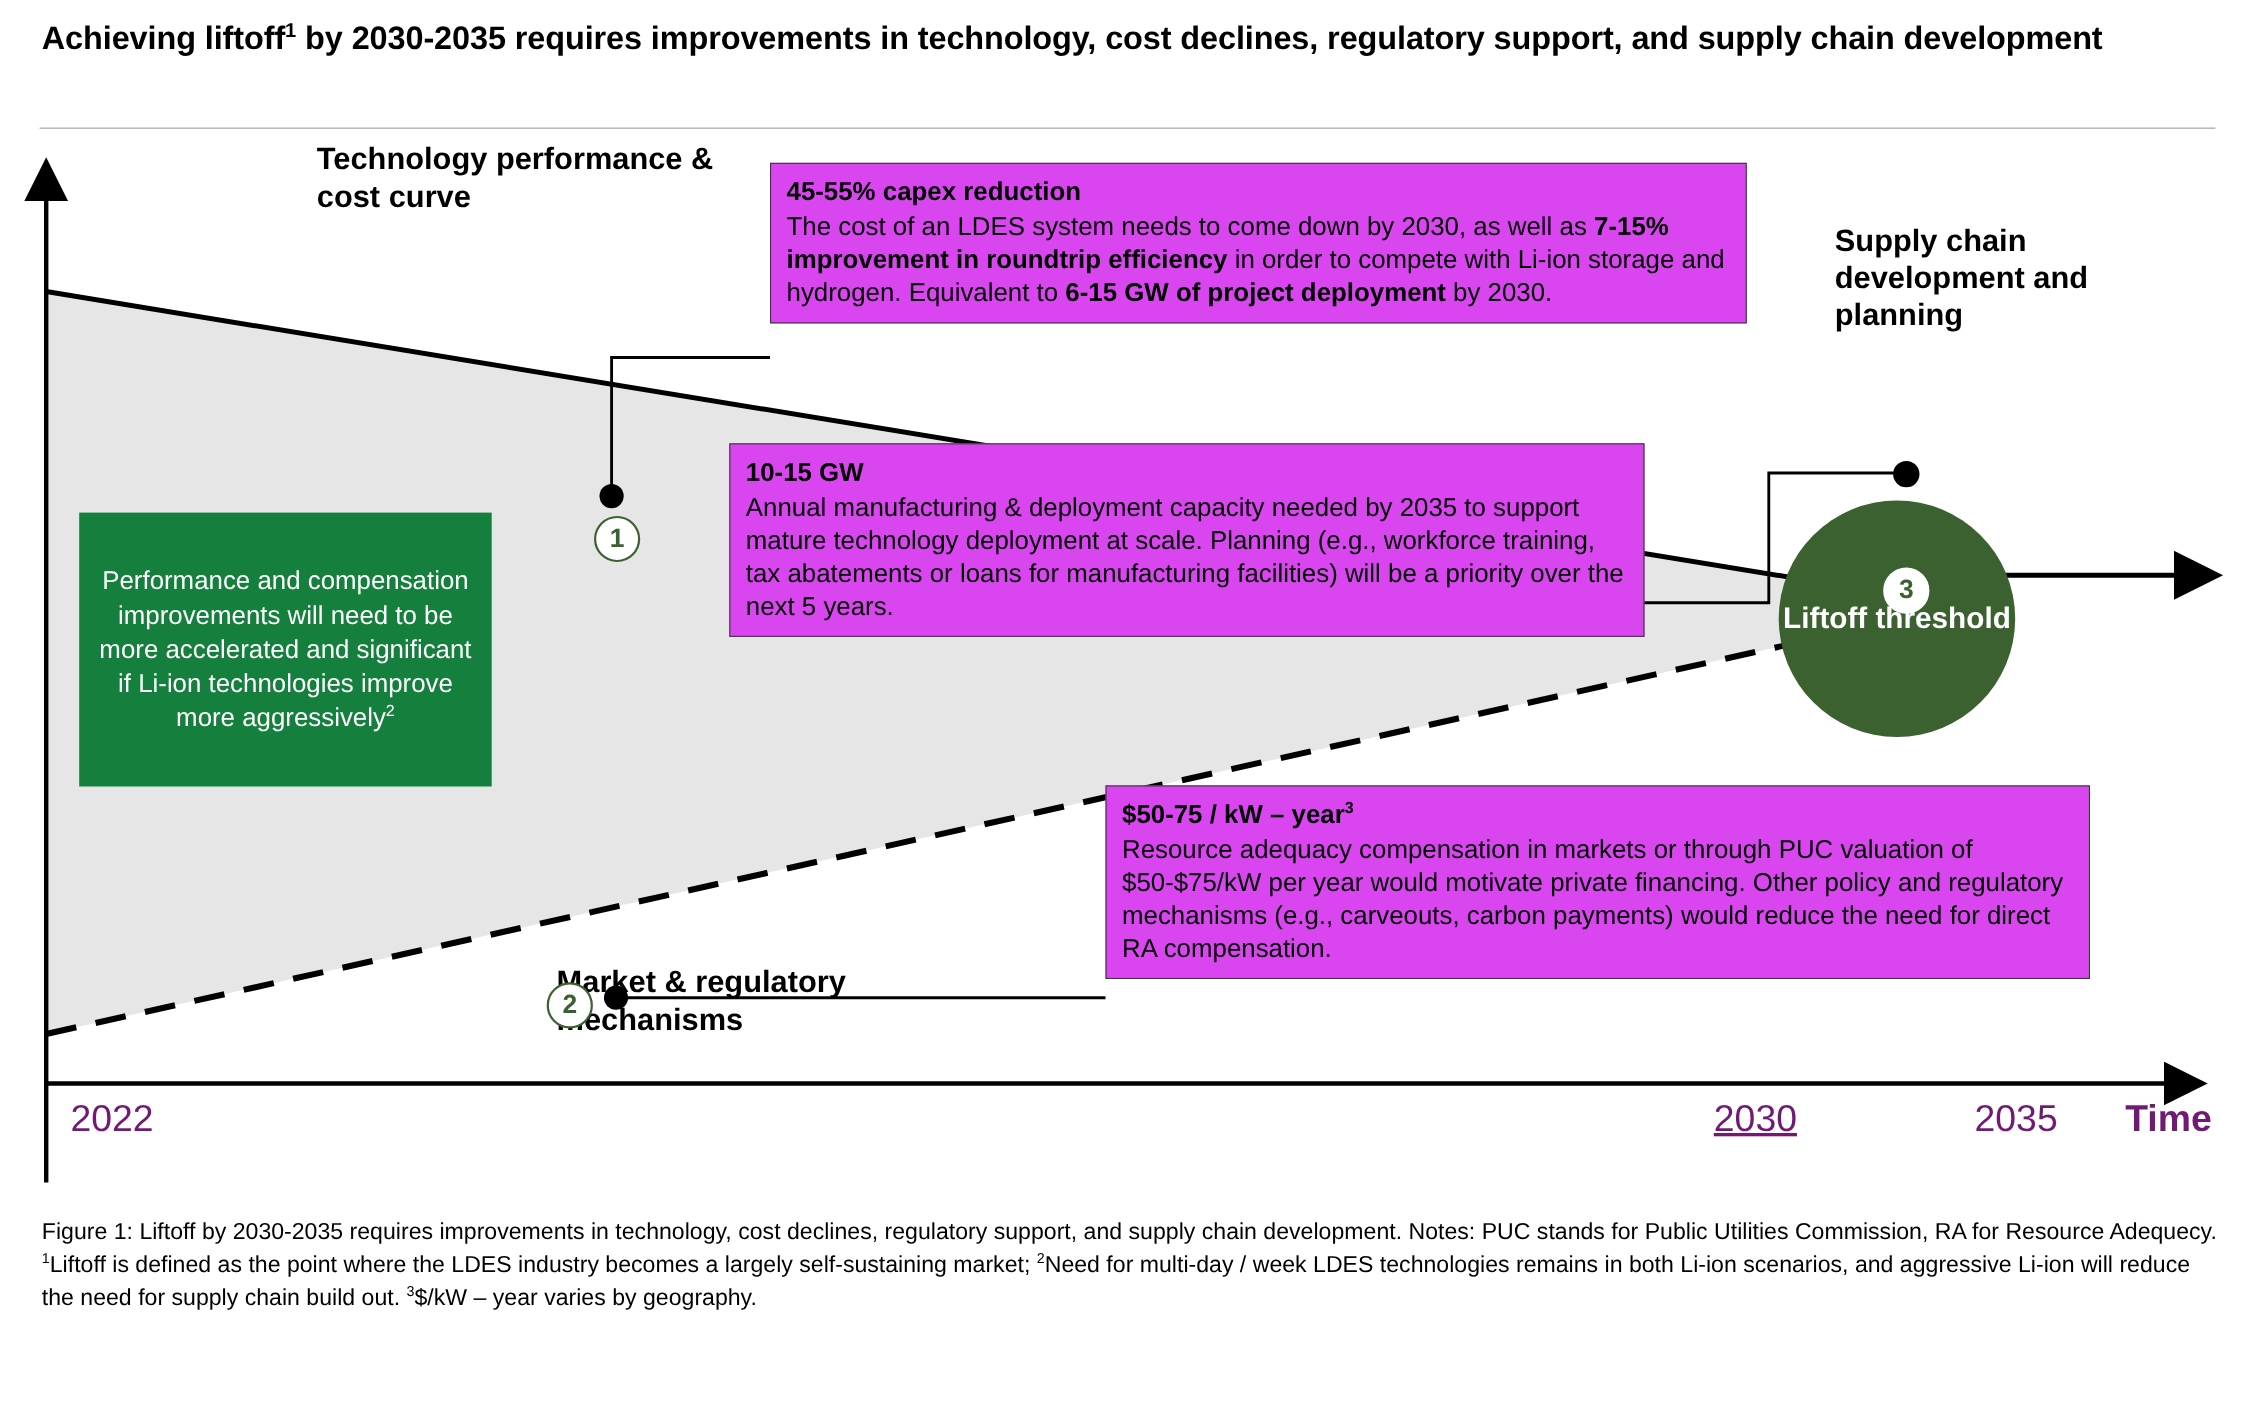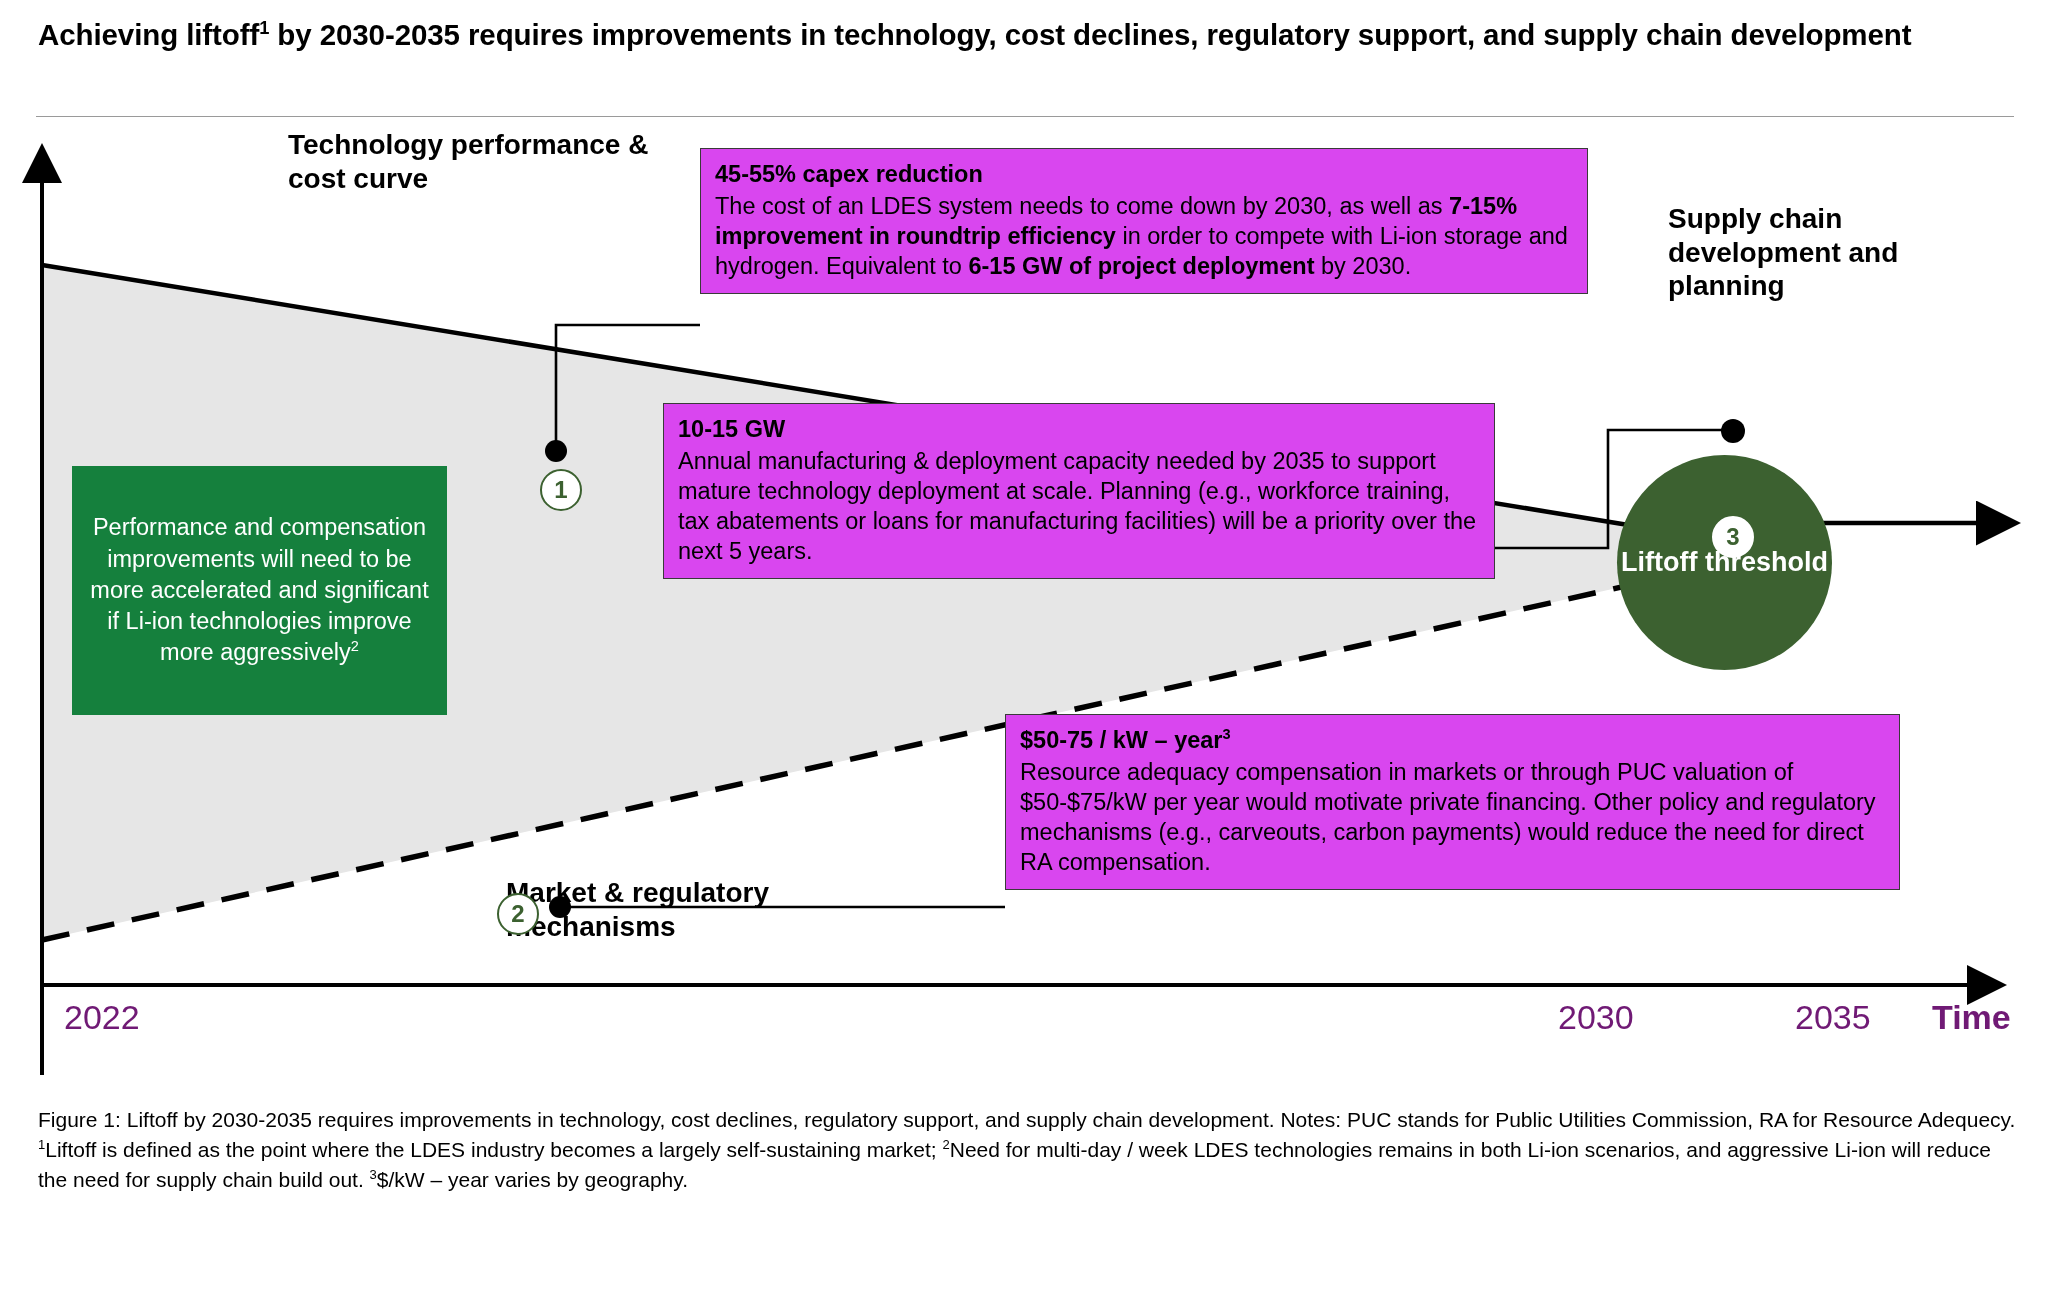--- a/index.html
+++ b/index.html
@@ -147,21 +147,21 @@
   #marker-3 { left: 1712px; top: 396px; border-color: #ffffff; }
 
   
   .axis-label {
     position: absolute;
     font-size: 34px;
     color: #701a75;
     text-align: center;
   }
   #tick-2022 { left: 64px;   top: 878px; }
-  #tick-2030 { left: 1558px; top: 878px; }
+  #tick-2030 { left: 1558px; top: 878px; text-decoration: underline; }
   #tick-2035 { left: 1795px; top: 878px; }
   #axis-time { left: 1932px; top: 878px; font-weight: bold; }
 
   
   .caption {
     position: absolute;
     left: 38px;
     top: 1105px;
     width: 1985px;
     font-size: 21px;

